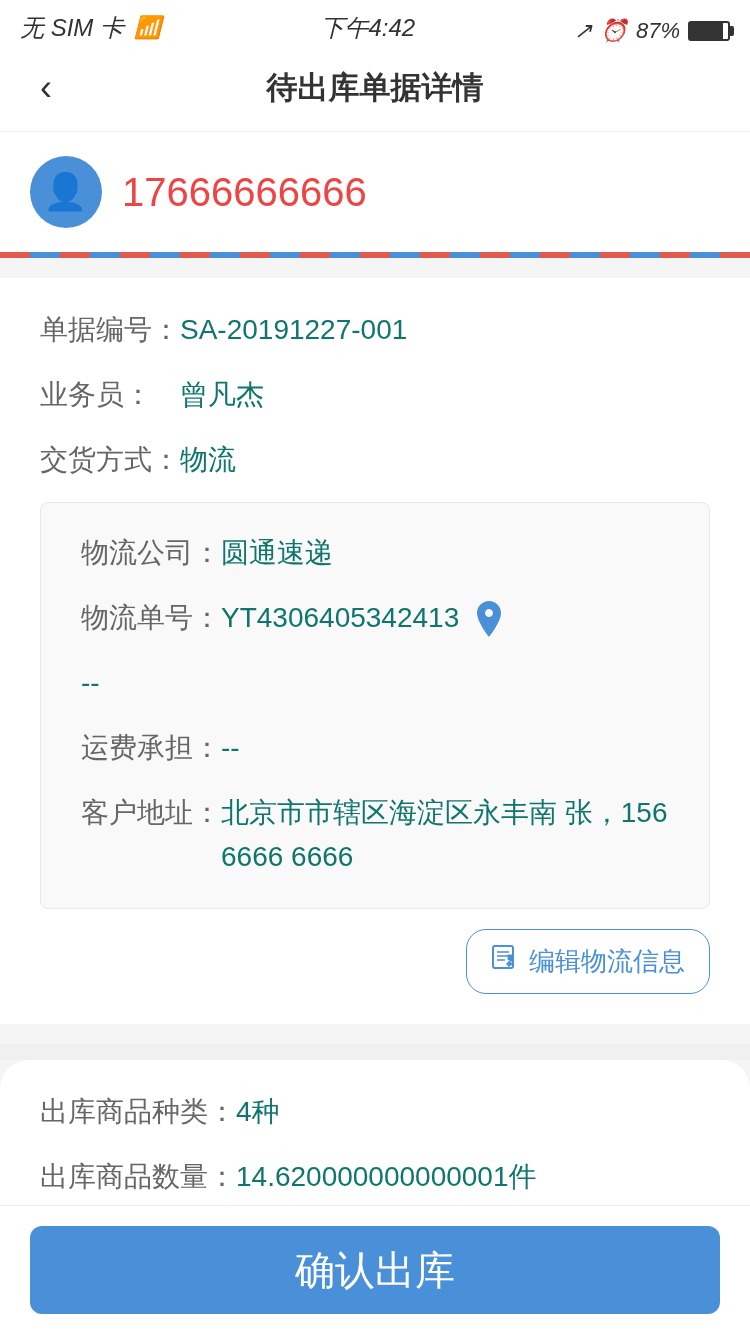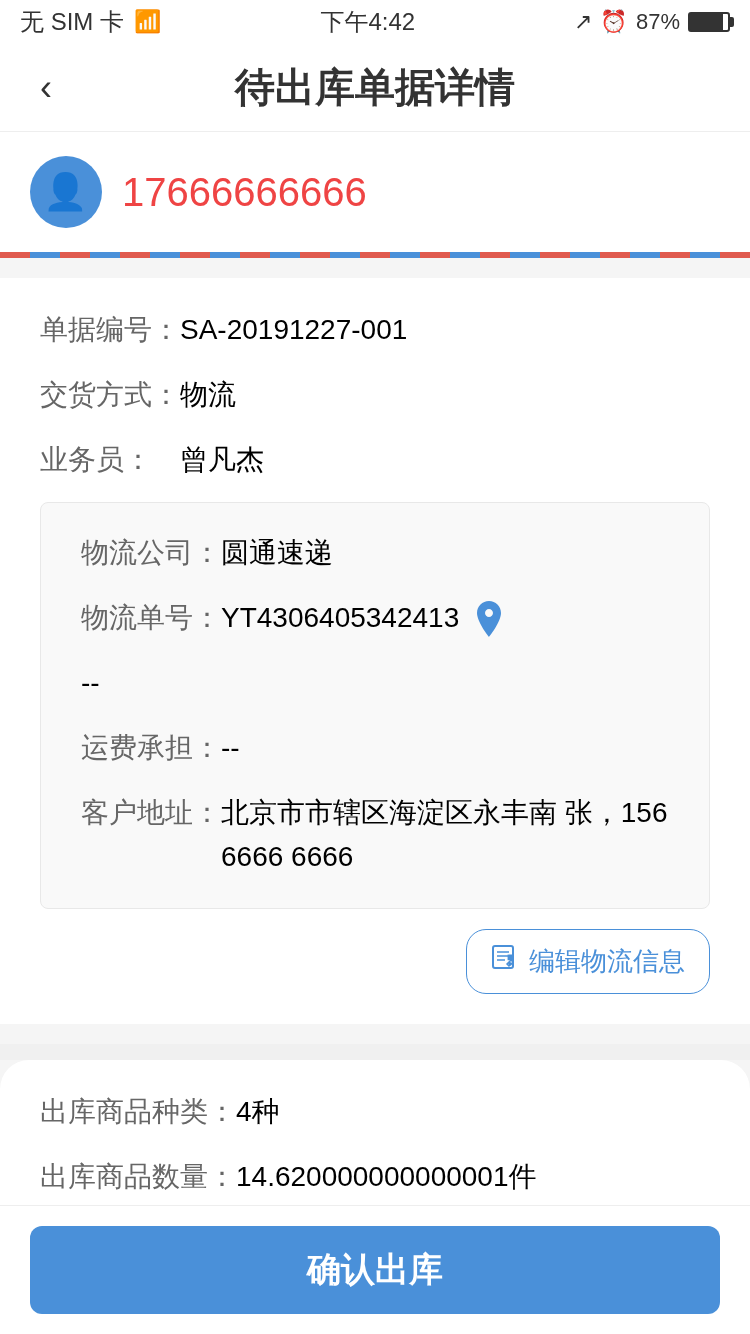--- a/index.html
+++ b/index.html
@@ -12,25 +12,26 @@
       font-size: 28px;
       color: #333;
       position: relative;
     }
 
     
     .status-bar {
       height: 44px;
       background: #fff;
       display: flex;
-      align-items: center;
+      align-items: flex-end;
       justify-content: space-between;
       padding: 0 20px;
       font-size: 24px;
       font-weight: 500;
+      font-style: italic;
     }
     .status-left { display: flex; align-items: center; gap: 10px; }
     .status-right { display: flex; align-items: center; gap: 8px; font-size: 22px; }
     .wifi-icon { font-size: 22px; }
     .battery-icon {
       display: inline-block;
       width: 42px; height: 20px;
       border: 2px solid #333;
       border-radius: 3px;
       position: relative;
@@ -59,21 +60,21 @@
     .nav-back {
       font-size: 36px;
       color: #333;
       cursor: pointer;
       padding: 10px;
     }
     .nav-title {
       position: absolute;
       left: 50%;
       transform: translateX(-50%);
-      font-size: 40px;
+      font-size: 31px;
       font-weight: 600;
       color: #333;
     }
 
     
     .phone-header {
       background: #fff;
       padding: 24px 30px;
       display: flex;
       align-items: center;
@@ -120,21 +121,21 @@
       line-height: 1.6;
     }
     .info-row:last-child { margin-bottom: 0; }
     .info-label {
       color: #666;
       min-width: 140px;
       text-align: left;
       flex-shrink: 0;
     }
     .info-value {
-      color: #000000;
+      color: #0f766e;
       flex: 1;
       display: flex;
       align-items: center;
       gap: 14px;
     }
     .info-value.multi-line {
       flex-wrap: wrap;
     }
 
     
@@ -207,22 +208,22 @@
       padding: 20px 30px;
       border-top: 1px solid #eee;
     }
     .confirm-btn {
       width: 100%;
       height: 88px;
       background: #4a90d9;
       border: none;
       border-radius: 12px;
       color: #fff;
-      font-size: 34px;
-      font-weight: 700;
+      font-size: 40px;
+      font-weight: 400;
       cursor: pointer;
       display: flex;
       align-items: center;
       justify-content: center;
       text-align: center;
     }
 
     .clearfix::after {
       content: '';
       display: table;
@@ -259,26 +260,26 @@
 </div>
 
 <div class="dashed-divider"></div>
 
 <div class="section">
   <div class="info-row">
     <span class="info-label">单据编号：</span>
     <span class="info-value">SA-20191227-001</span>
   </div>
   <div class="info-row">
+    <span class="info-label">业务员：</span>
+    <span class="info-value">曾凡杰</span>
+  </div>
+  <div class="info-row">
     <span class="info-label">交货方式：</span>
     <span class="info-value">物流</span>
-  </div>
-  <div class="info-row">
-    <span class="info-label">业务员：</span>
-    <span class="info-value">曾凡杰</span>
   </div>
 
   <div class="logistics-card">
     <div class="info-row">
       <span class="info-label">物流公司：</span>
       <span class="info-value">圆通速递</span>
     </div>
     <div class="info-row">
       <span class="info-label">物流单号：</span>
       <span class="info-value">

